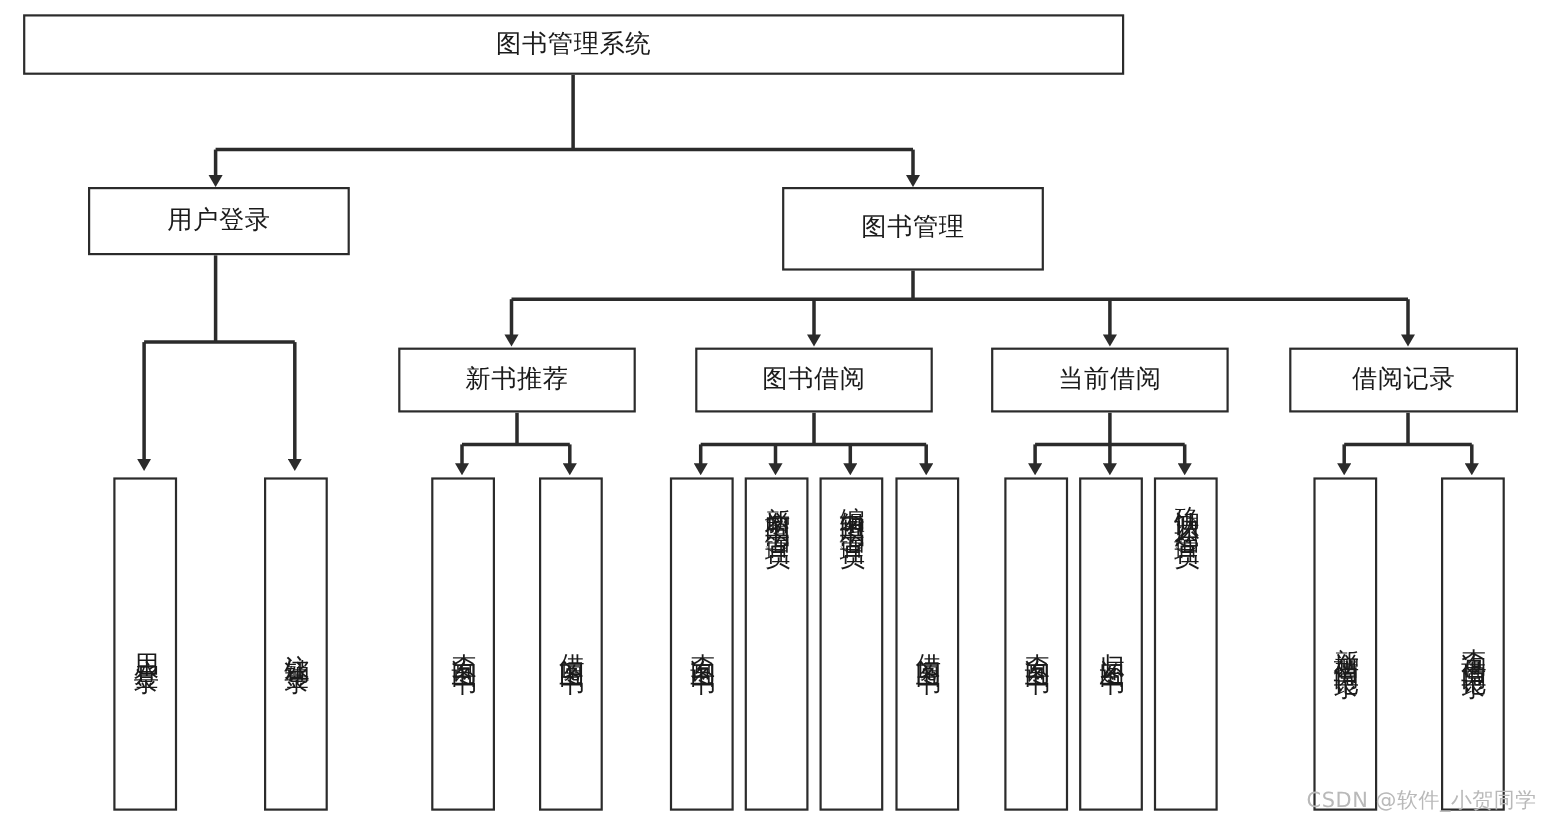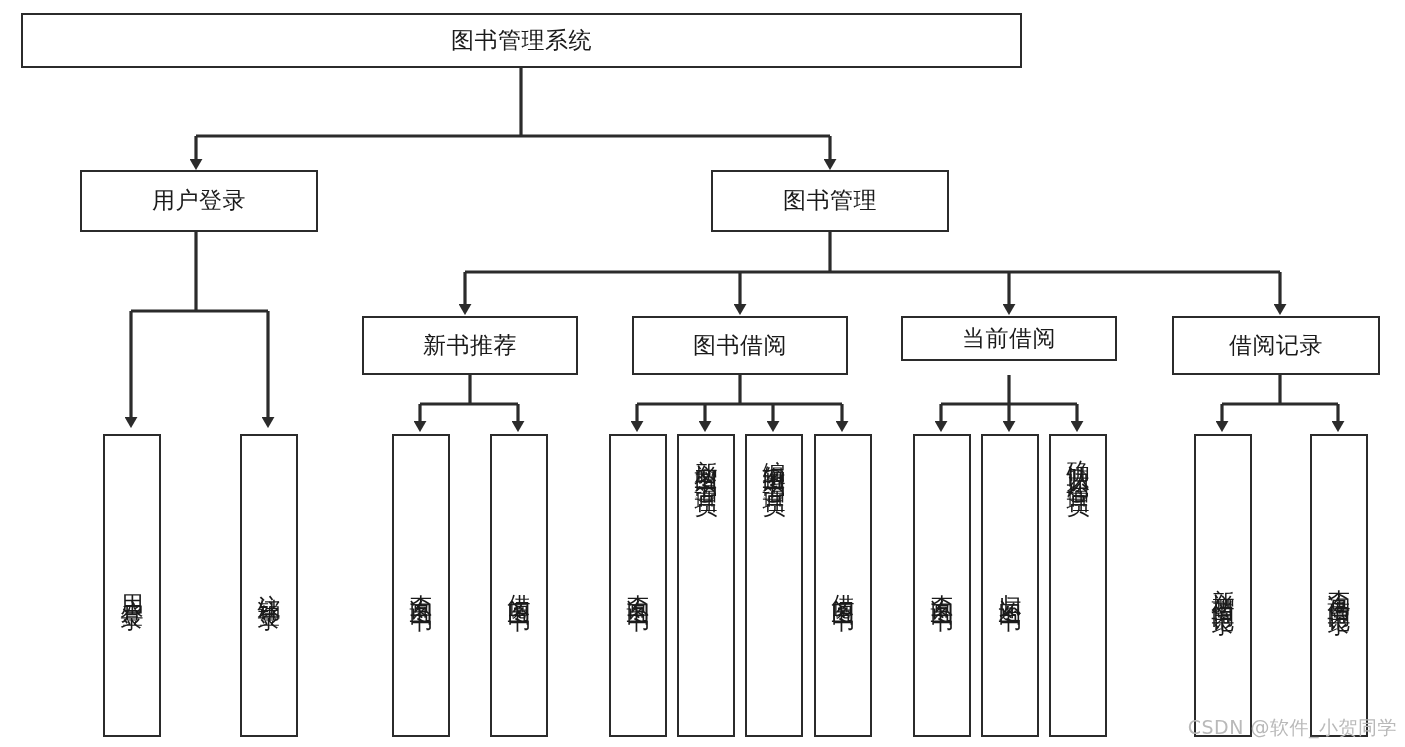--- a/index.html
+++ b/index.html
@@ -136,33 +136,33 @@
   </svg>
 
   <div class="node-box node-h node-root" style="left:21px; top:13px; width:1001px; height:55px;">
     <span class="node-label">图书管理系统</span>
   </div>
 
   <div class="node-box node-h" style="left:80px; top:170px; width:238px; height:62px;">
     <span class="node-label">用户登录</span>
   </div>
 
-  <div class="node-box node-h" style="left:711px; top:170px; width:238px; height:62px;">
+  <div class="node-box node-h" style="left:711px; top:170px; width:238px; height:76px;">
     <span class="node-label">图书管理</span>
   </div>
 
   <div class="node-box node-h" style="left:362px; top:316px; width:216px; height:59px;">
     <span class="node-label">新书推荐</span>
   </div>
 
   <div class="node-box node-h" style="left:632px; top:316px; width:216px; height:59px;">
     <span class="node-label">图书借阅</span>
   </div>
 
-  <div class="node-box node-h" style="left:901px; top:316px; width:216px; height:45px;">
+  <div class="node-box node-h" style="left:901px; top:316px; width:216px; height:59px;">
     <span class="node-label">当前借阅</span>
   </div>
 
   <div class="node-box node-h" style="left:1172px; top:316px; width:208px; height:59px;">
     <span class="node-label">借阅记录</span>
   </div>
 
   <div class="node-box node-v v-center" style="left:103px; top:434px; width:58px; height:303px;">
     <span class="node-label">用户登录</span>
   </div>

